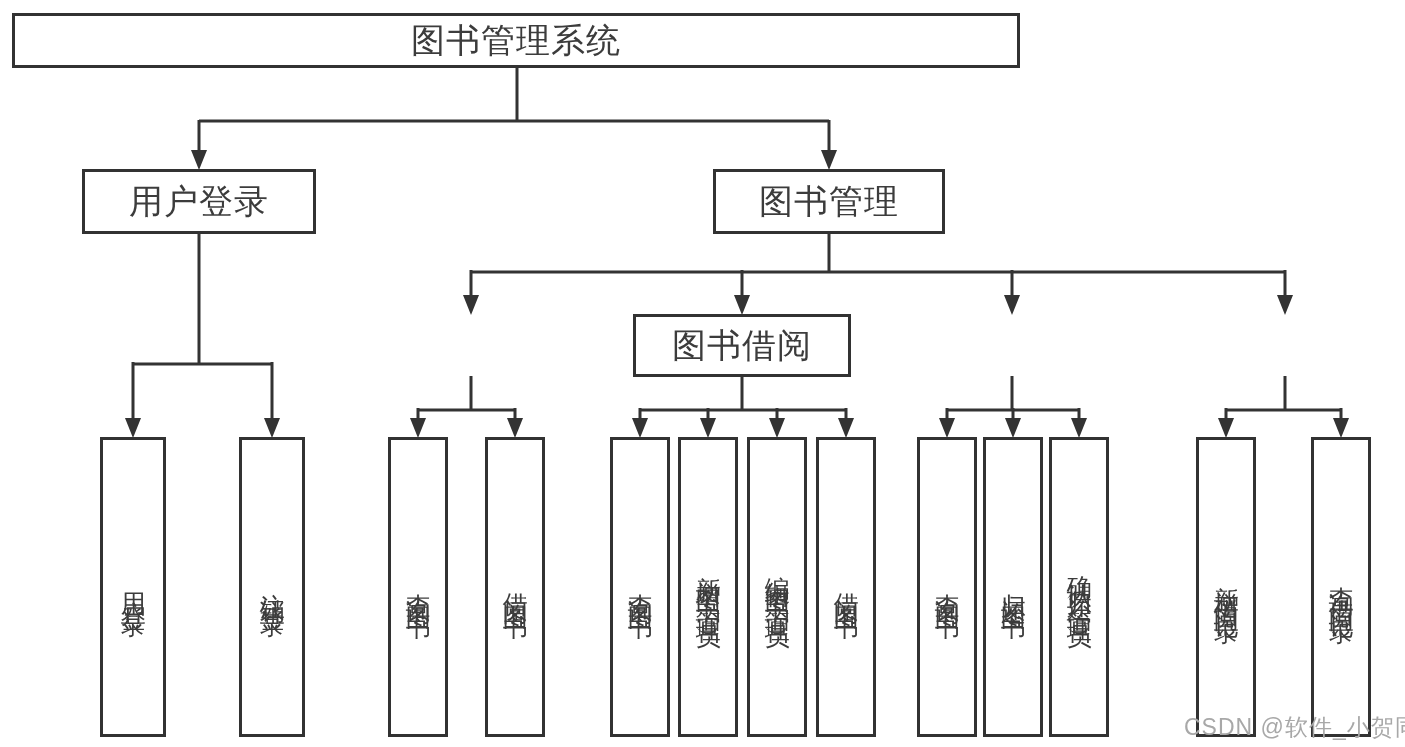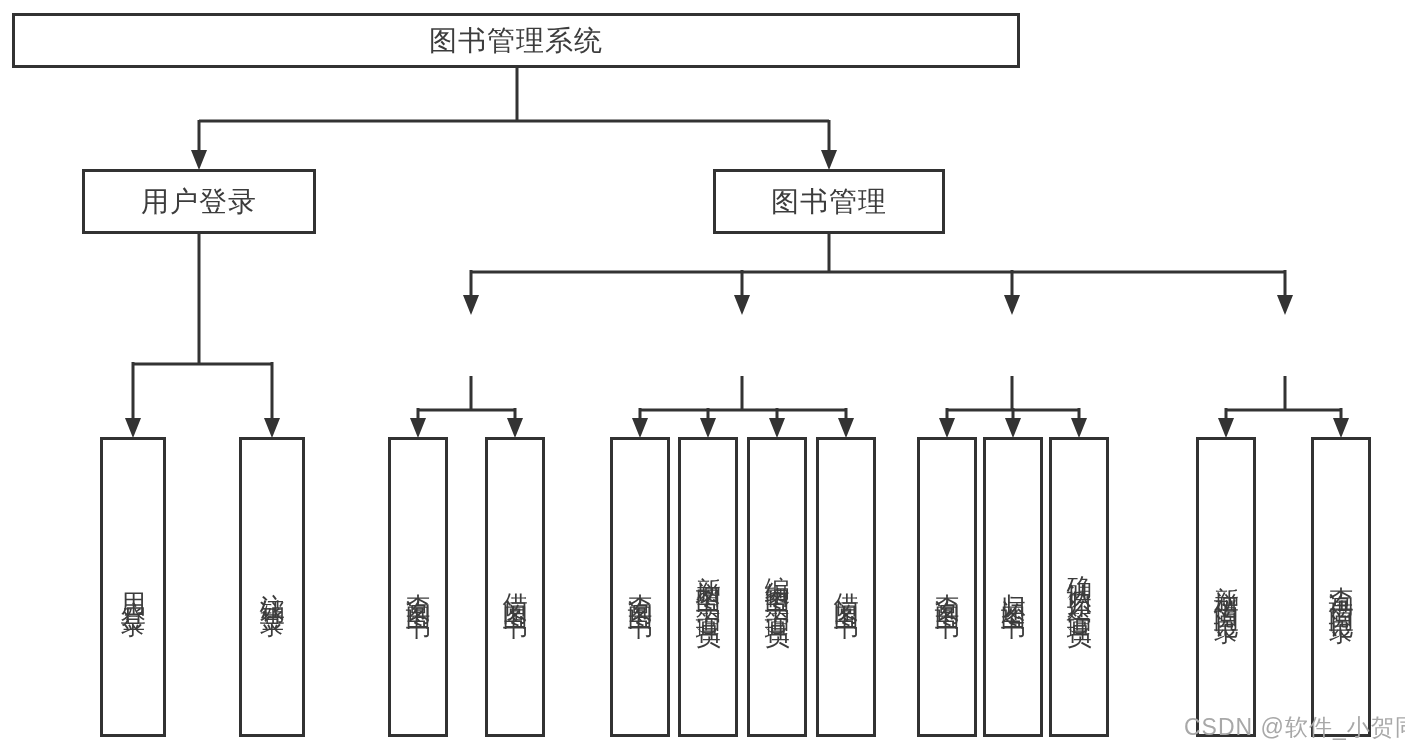--- a/index.html
+++ b/index.html
@@ -12,21 +12,21 @@
   }
   .connectors{position:absolute;left:0;top:0;width:1405px;height:747px;}
   .node{
     position:absolute;
     background:#ffffff;
     border:3px solid #323232;
     box-sizing:border-box;
     display:flex;align-items:center;justify-content:center;
     color:#3c3c3c;
   }
-  .node-h{font-size:28px;letter-spacing:1px;white-space:nowrap;}
+  .node-h{font-size:34px;letter-spacing:1px;white-space:nowrap;}
   .node-v{font-size:25px;}
   .vtext{
     writing-mode:vertical-rl;
     text-orientation:mixed;
     letter-spacing:7px;
     line-height:1.1;
     white-space:nowrap;
   }
   .watermark{
     position:absolute;
@@ -83,20 +83,21 @@
       <polygon points="1218,418 1234,418 1226,438"></polygon>
       <polygon points="1333,418 1349,418 1341,438"></polygon>
     </g>
   </svg>
 
   <div class="node node-h" style="left:12px;top:13px;width:1008px;height:55px;">图书管理系统</div>
 
   <div class="node node-h" style="left:82px;top:169px;width:234px;height:65px;">用户登录</div>
   <div class="node node-h" style="left:713px;top:169px;width:232px;height:65px;">图书管理</div>
 
+  <div class="node node-h" style="left:633px;top:314px;width:218px;height:63px;">图书借阅</div>
 
   <div class="node node-v" style="left:100px;top:437px;width:66px;height:300px;">
     <span class="vtext">用户登录</span>
   </div>
   <div class="node node-v" style="left:239px;top:437px;width:66px;height:300px;">
     <span class="vtext">注销登录</span>
   </div>
 
   <div class="node node-v" style="left:388px;top:437px;width:60px;height:300px;">
     <span class="vtext">查询图书</span>

